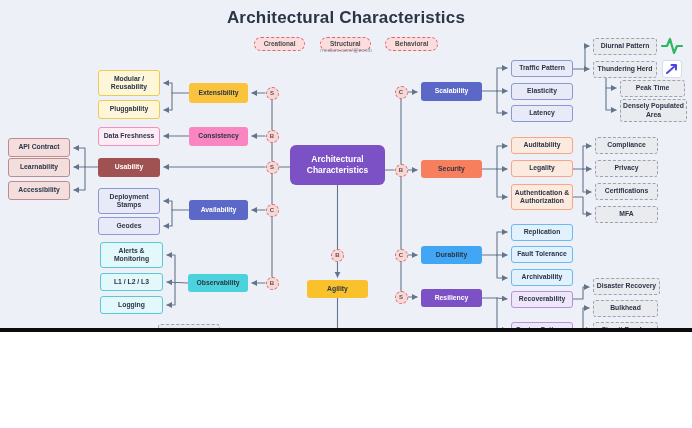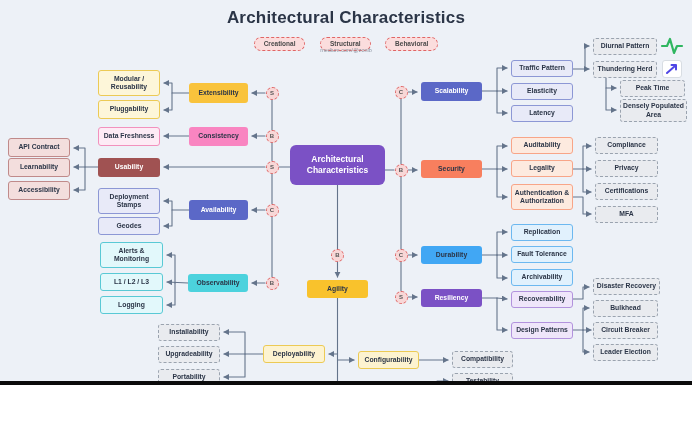--- a/index.html
+++ b/index.html
@@ -1,17 +1,17 @@
 <!DOCTYPE html>
 <html><head>
 <meta charset="utf-8">
 <style>
   html,body{margin:0;padding:0;}
   body{font-family:"Liberation Sans",sans-serif;background:#fff;}
-  #stage{position:relative;width:692px;height:385px;background:#edf1f7;overflow:hidden;}
+  #stage{position:relative;width:692px;height:332px;background:#edf1f7;overflow:hidden;}
   #page-title{position:absolute;top:8px;left:0;width:692px;text-align:center;
     font-size:17px;font-weight:800;color:#2b3547;letter-spacing:.2px;}
   #legend{position:absolute;top:32px;left:0;width:692px;text-align:center;}
   .pill{display:inline-block;margin:0 5px;padding:2px 9px 3px;border-radius:9px;
     background:#fbdddd;border:1px dashed #e06666;font-size:6.5px;font-weight:700;color:#4a4a4a;}
   #credit{position:absolute;top:47px;left:0;width:692px;text-align:center;
     font-size:5.5px;color:#8b94a1;}
   svg#wires{position:absolute;left:0;top:0;pointer-events:none;}
   .n{position:absolute;display:flex;align-items:center;justify-content:center;text-align:center;
     border-radius:3px;font-size:6.8px;font-weight:700;color:#2b3547;line-height:1.25;

